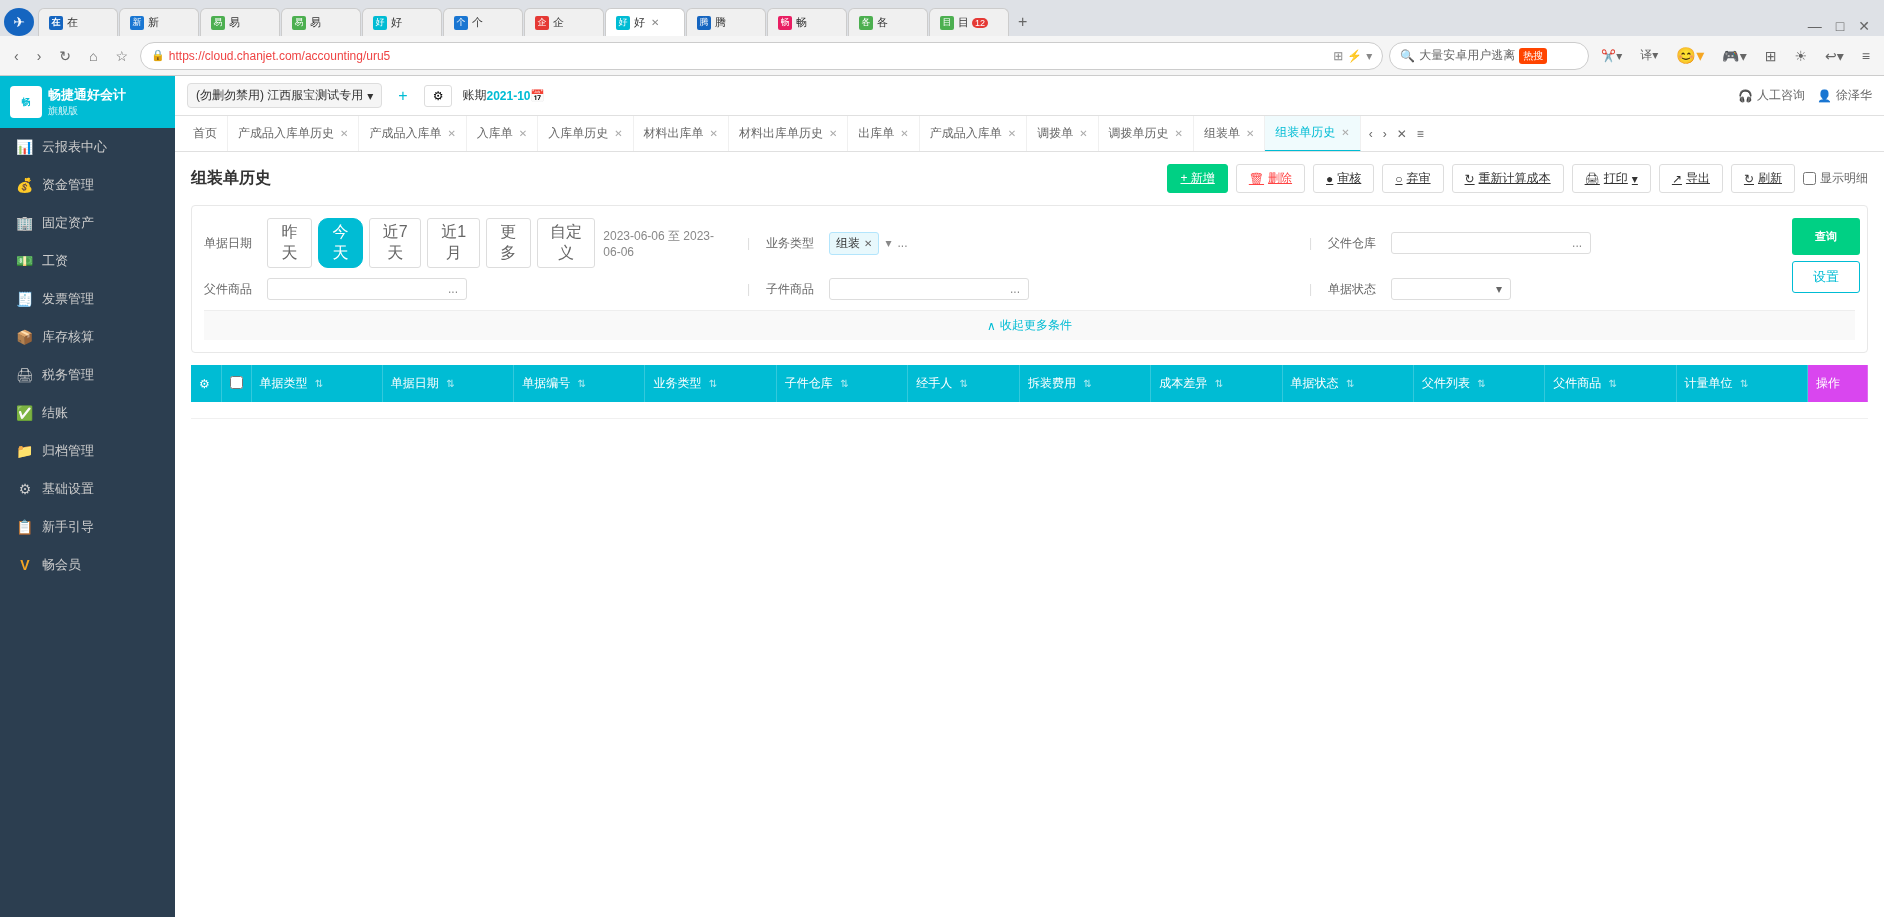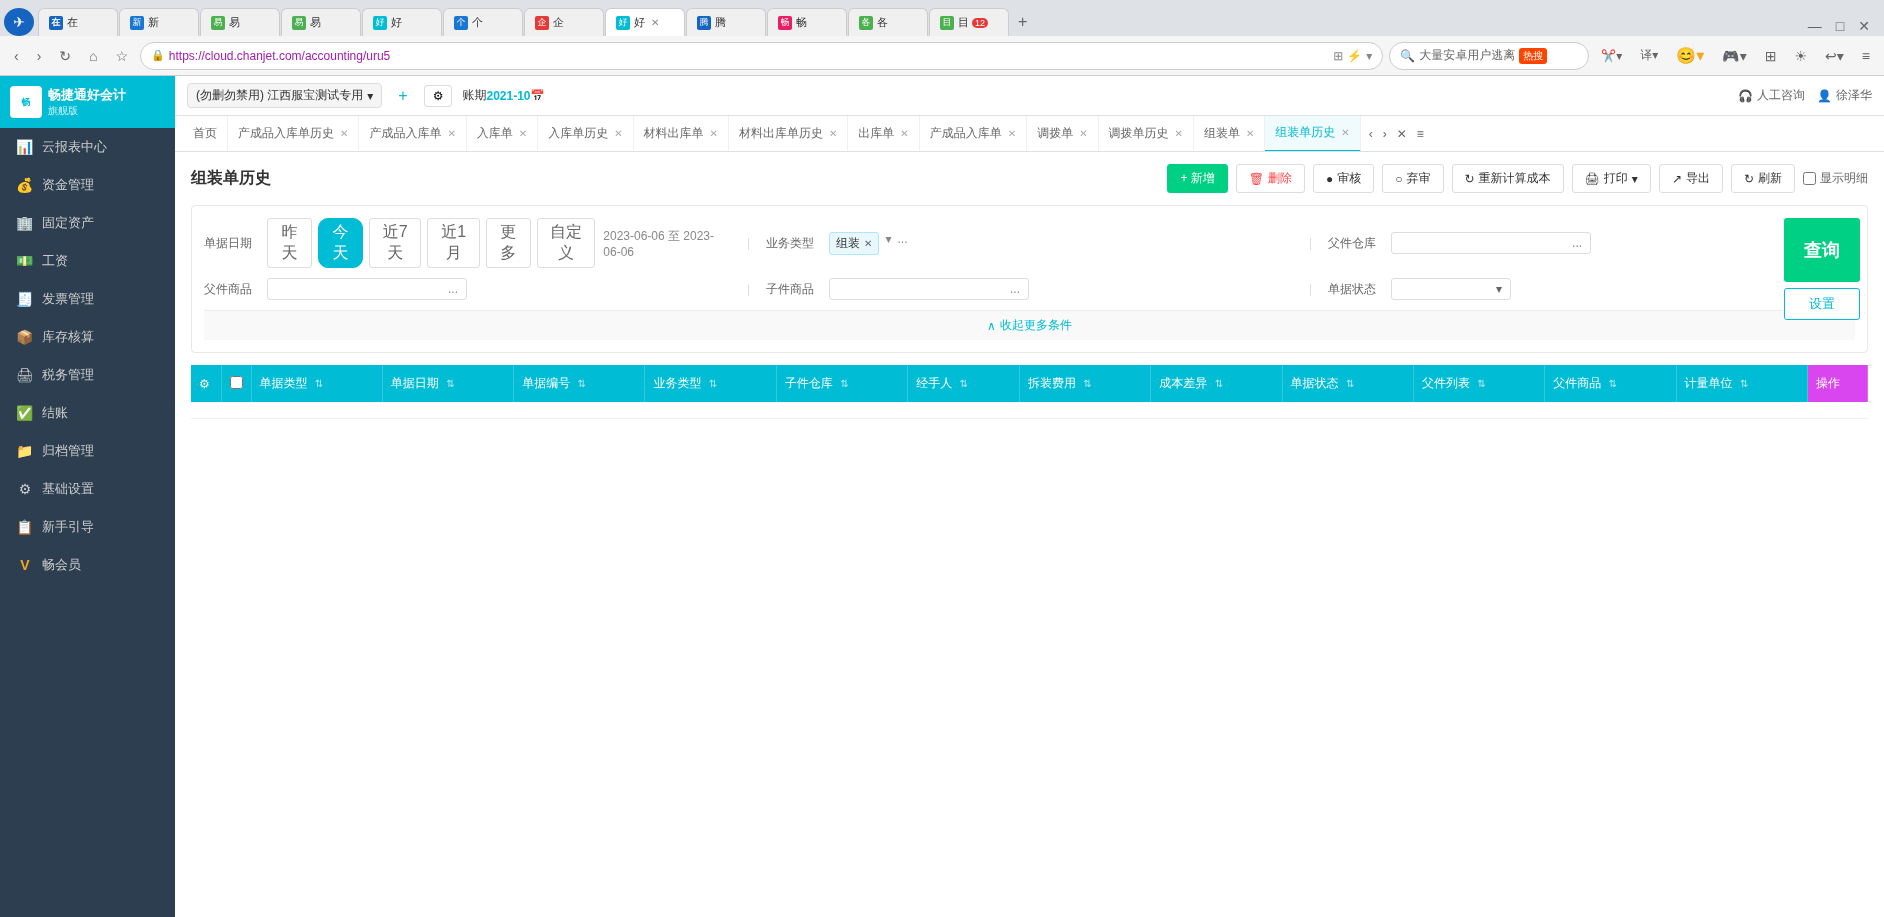--- a/index.html
+++ b/index.html
@@ -11,21 +11,21 @@
     .tab { display: flex; align-items: center; padding: 0 10px; height: 28px; background: #f0f0f0; border-radius: 6px 6px 0 0; font-size: 11px; color: #333; min-width: 80px; max-width: 140px; border: 1px solid #ccc; border-bottom: none; margin-right: 1px; white-space: nowrap; overflow: hidden; text-overflow: ellipsis; cursor: pointer; }
     .tab.active { background: #fff; z-index: 2; }
     .tab .tab-icon { width: 14px; height: 14px; margin-right: 4px; border-radius: 2px; flex-shrink: 0; }
     .tab .tab-close { margin-left: 6px; color: #888; font-size: 10px; cursor: pointer; }
     .tab-add { background: none; border: none; font-size: 16px; color: #666; cursor: pointer; padding: 0 8px; height: 28px; }
 
     .browser-toolbar { display: flex; align-items: center; padding: 4px 8px; background: #f5f5f5; border-bottom: 1px solid #ccc; height: 40px; gap: 6px; }
     .nav-btn { background: none; border: none; font-size: 14px; color: #666; cursor: pointer; padding: 4px 6px; border-radius: 4px; }
     .address-bar { flex: 1; display: flex; align-items: center; background: #fff; border: 1px solid #ccc; border-radius: 16px; padding: 0 10px; height: 28px; font-size: 12px; color: #333; }
     .address-bar .lock-icon { color: #5a5; margin-right: 4px; font-size: 11px; }
-    .address-text { flex: 1; color: #a21caf; font-size: 12px; }
+    .address-text { flex: 1; color: #ef4444; font-size: 12px; }
     .search-area { display: flex; align-items: center; background: #fff; border: 1px solid #ccc; border-radius: 16px; padding: 0 10px; height: 28px; min-width: 200px; font-size: 12px; color: #666; }
     .hot-tag { background: #ff4400; color: #fff; font-size: 10px; padding: 1px 4px; border-radius: 3px; margin-left: 4px; }
 
     
     .app-container { display: flex; height: calc(917px - 76px); width: 100%; }
 
     
     .sidebar { width: 175px; background: #2c3e50; display: flex; flex-direction: column; flex-shrink: 0; }
     .sidebar-header { background: #00bcd4; padding: 10px; display: flex; align-items: center; gap: 6px; }
     .sidebar-logo { width: 32px; height: 32px; background: #fff; border-radius: 4px; display: flex; align-items: center; justify-content: center; font-size: 10px; color: #00bcd4; font-weight: bold; }
@@ -52,21 +52,21 @@
     .nav-tab.active { color: #00bcd4; border-bottom: 2px solid #00bcd4; background: #f0fbfd; }
     .nav-tab .close-x { color: #aaa; font-size: 10px; margin-left: 2px; }
     .nav-tab-arrows { display: flex; align-items: center; gap: 2px; padding: 0 4px; }
     .nav-arrow { background: none; border: none; color: #666; cursor: pointer; font-size: 12px; padding: 2px 4px; }
 
     
     .page-content { flex: 1; padding: 12px 16px; overflow-y: auto; background: #fff; }
     .page-title-bar { display: flex; align-items: center; justify-content: space-between; margin-bottom: 12px; }
     .page-title { font-size: 16px; font-weight: bold; color: #333; }
     .action-buttons { display: flex; align-items: center; gap: 8px; }
-    .btn { display: inline-flex; align-items: center; gap: 4px; padding: 5px 12px; border-radius: 3px; font-size: 12px; cursor: pointer; border: 1px solid #ddd; background: #fff; color: #333; }
+    .btn { display: inline-flex; align-items: center; gap: 4px; padding: 5px 12px; border-radius: 3px; font-size: 12px; cursor: pointer; border: 1px solid #ddd; background: #fff; color: #333; text-decoration: underline; }
     .btn-primary { background: #00d084; border-color: #00d084; color: #fff; }
     .btn-danger { color: #f44; }
 
     
     .filter-area { border: 1px solid #e8e8e8; border-radius: 4px; padding: 12px; margin-bottom: 12px; background: #fff; }
     .filter-row { display: flex; align-items: center; gap: 16px; margin-bottom: 10px; }
     .filter-label { color: #666; font-size: 12px; white-space: nowrap; min-width: 55px; }
     .date-filter { display: flex; align-items: center; gap: 6px; }
     .date-btn { padding: 3px 8px; border: 1px solid #ddd; border-radius: 3px; font-size: 16px; cursor: pointer; color: #666; background: #fff; }
     .date-btn.active { background: #00bcd4; color: #fff; border-color: #00bcd4; border-radius: 10px; }
@@ -405,21 +405,21 @@
               <button class="date-btn">近7天</button>
               <button class="date-btn">近1月</button>
               <button class="date-btn">更多</button>
               <button class="date-btn">自定义</button>
             </div>
             <span class="date-range">2023-06-06 至 2023-06-06</span>
           </div>
           <div class="filter-divider">|</div>
           <div class="filter-row-item">
             <span class="filter-label">业务类型</span>
-            <div style="display:flex;gap:6px;">
+            <div style="display:flex;align-items:center;gap:6px;">
               <span class="tag-input">
                 <span>组装</span>
                 <span class="tag-close">✕</span>
               </span>
               <span style="cursor:pointer;color:#888;">▾</span>
               <span class="more-btn">...</span>
             </div>
           </div>
           <div class="filter-divider">|</div>
           <div class="filter-row-item">
@@ -458,21 +458,21 @@
         </div>
 
 
         <div class="filter-collapse">
           <span>∧</span>
           <span style="margin-left:4px;">收起更多条件</span>
         </div>
       </div>
 
       <div style="position:absolute;right:24px;top:218px;display:flex;flex-direction:column;gap:6px;">
-        <button style="background:#00d084;color:#fff;border:none;border-radius:3px;padding:20px 20px;font-size:18px;cursor:pointer;font-weight:bold;">查询</button>
+        <button style="background:#00d084;color:#fff;border:none;border-radius:3px;padding:11px 20px;font-size:11px;cursor:pointer;font-weight:bold;">查询</button>
         <button style="background:#fff;color:#00bcd4;border:1px solid #00bcd4;border-radius:3px;padding:6px 20px;font-size:13px;cursor:pointer;">设置</button>
       </div>
 
       <div class="table-scroll">
         <table class="data-table">
           <thead class="table-header">
             <tr>
               <th class="col-settings">⚙</th>
               <th class="col-checkbox">
                 <input type="checkbox" style="">

